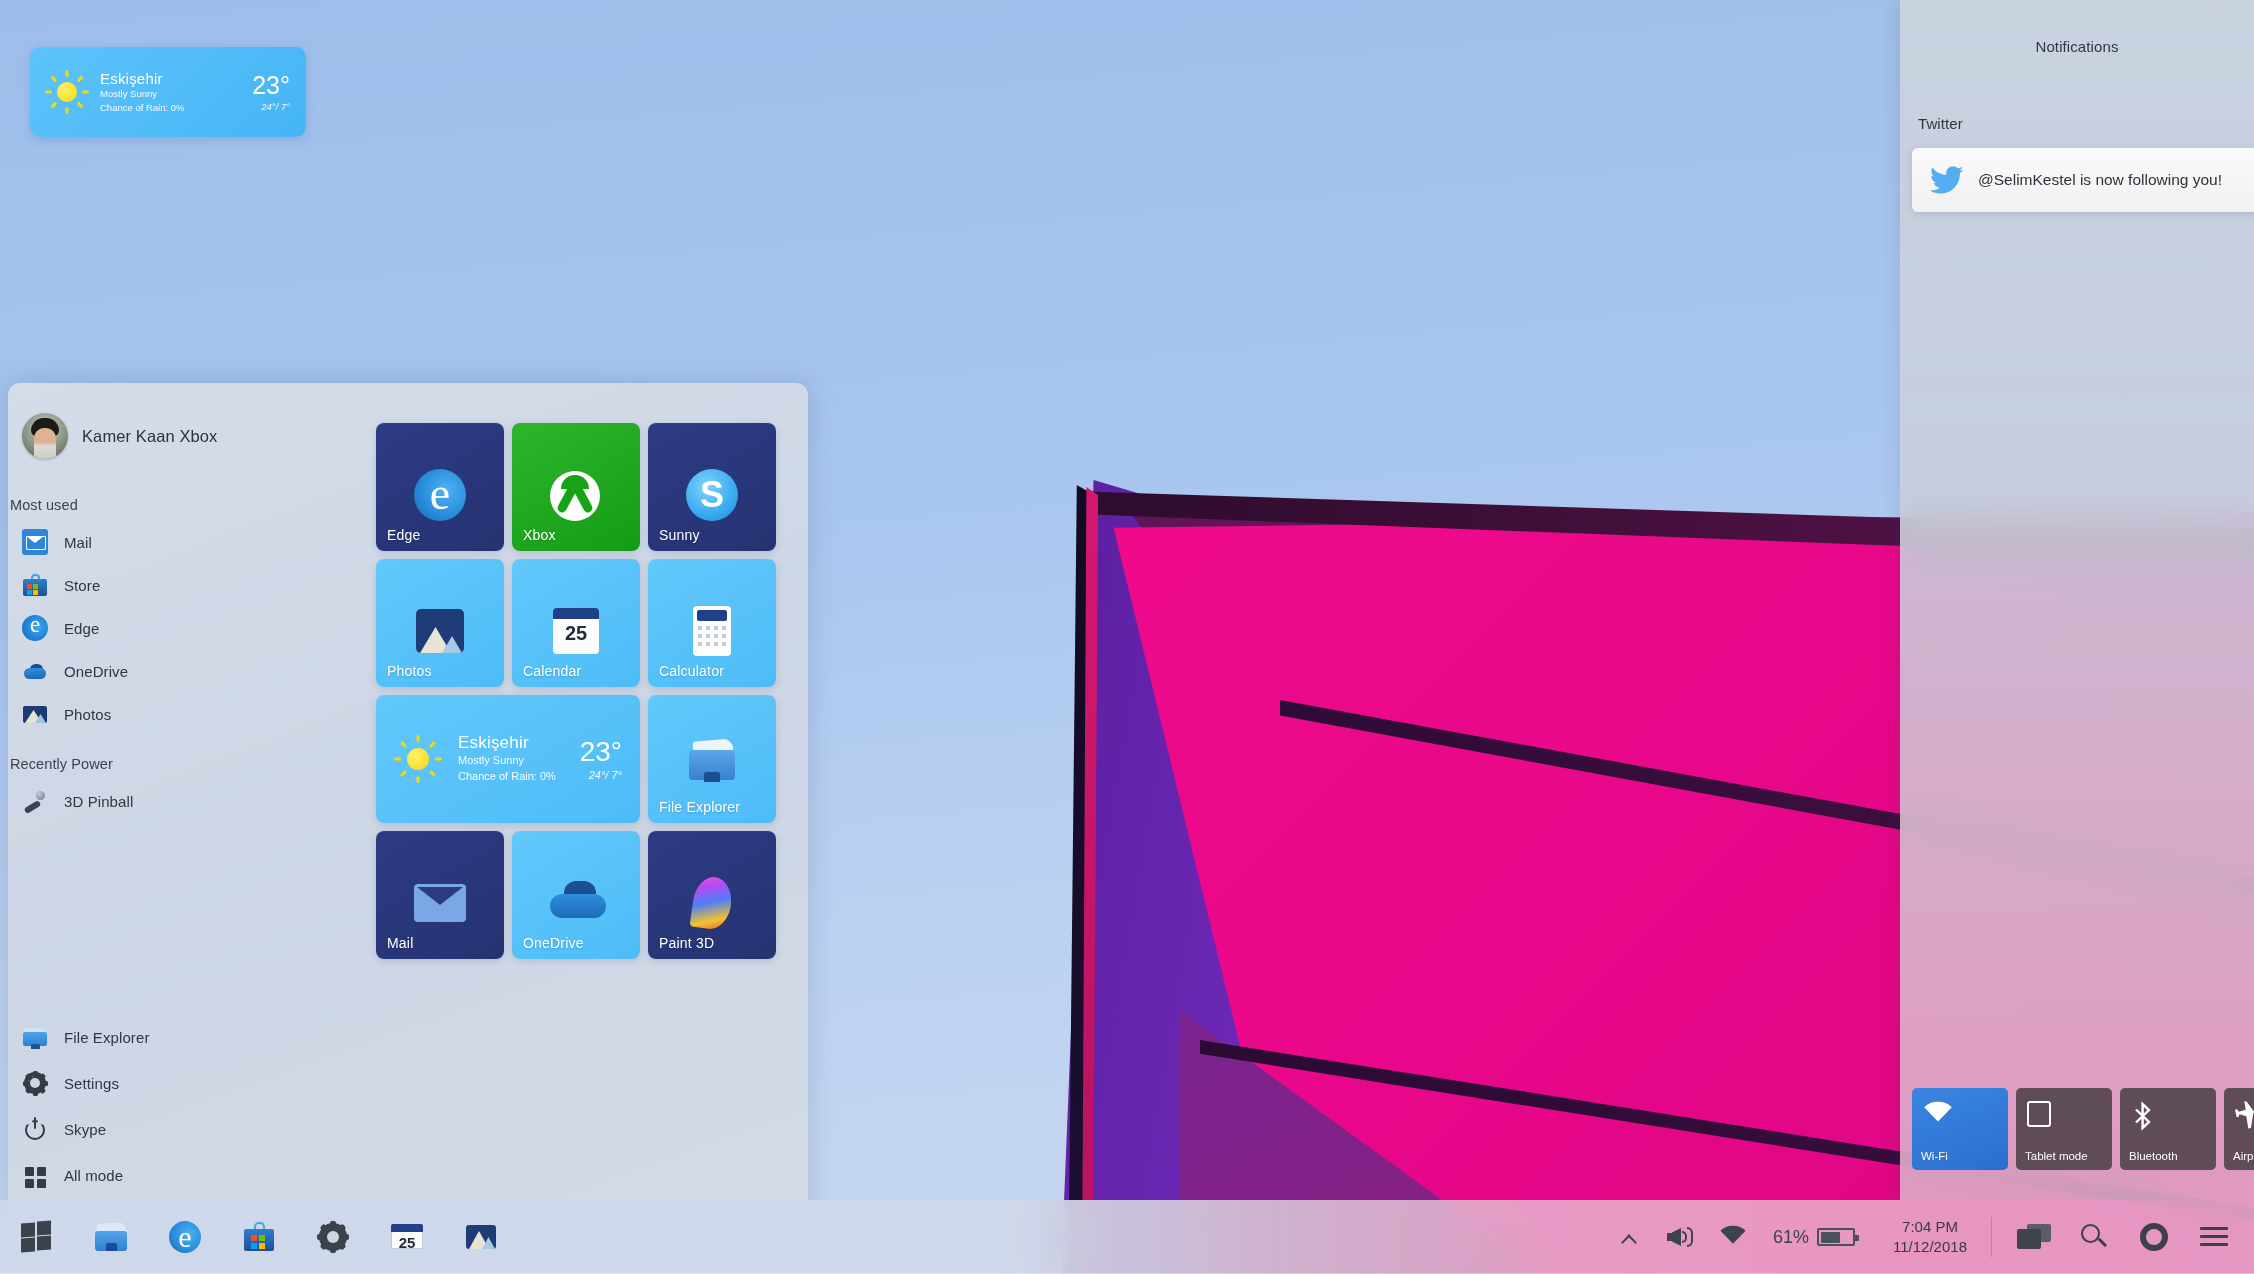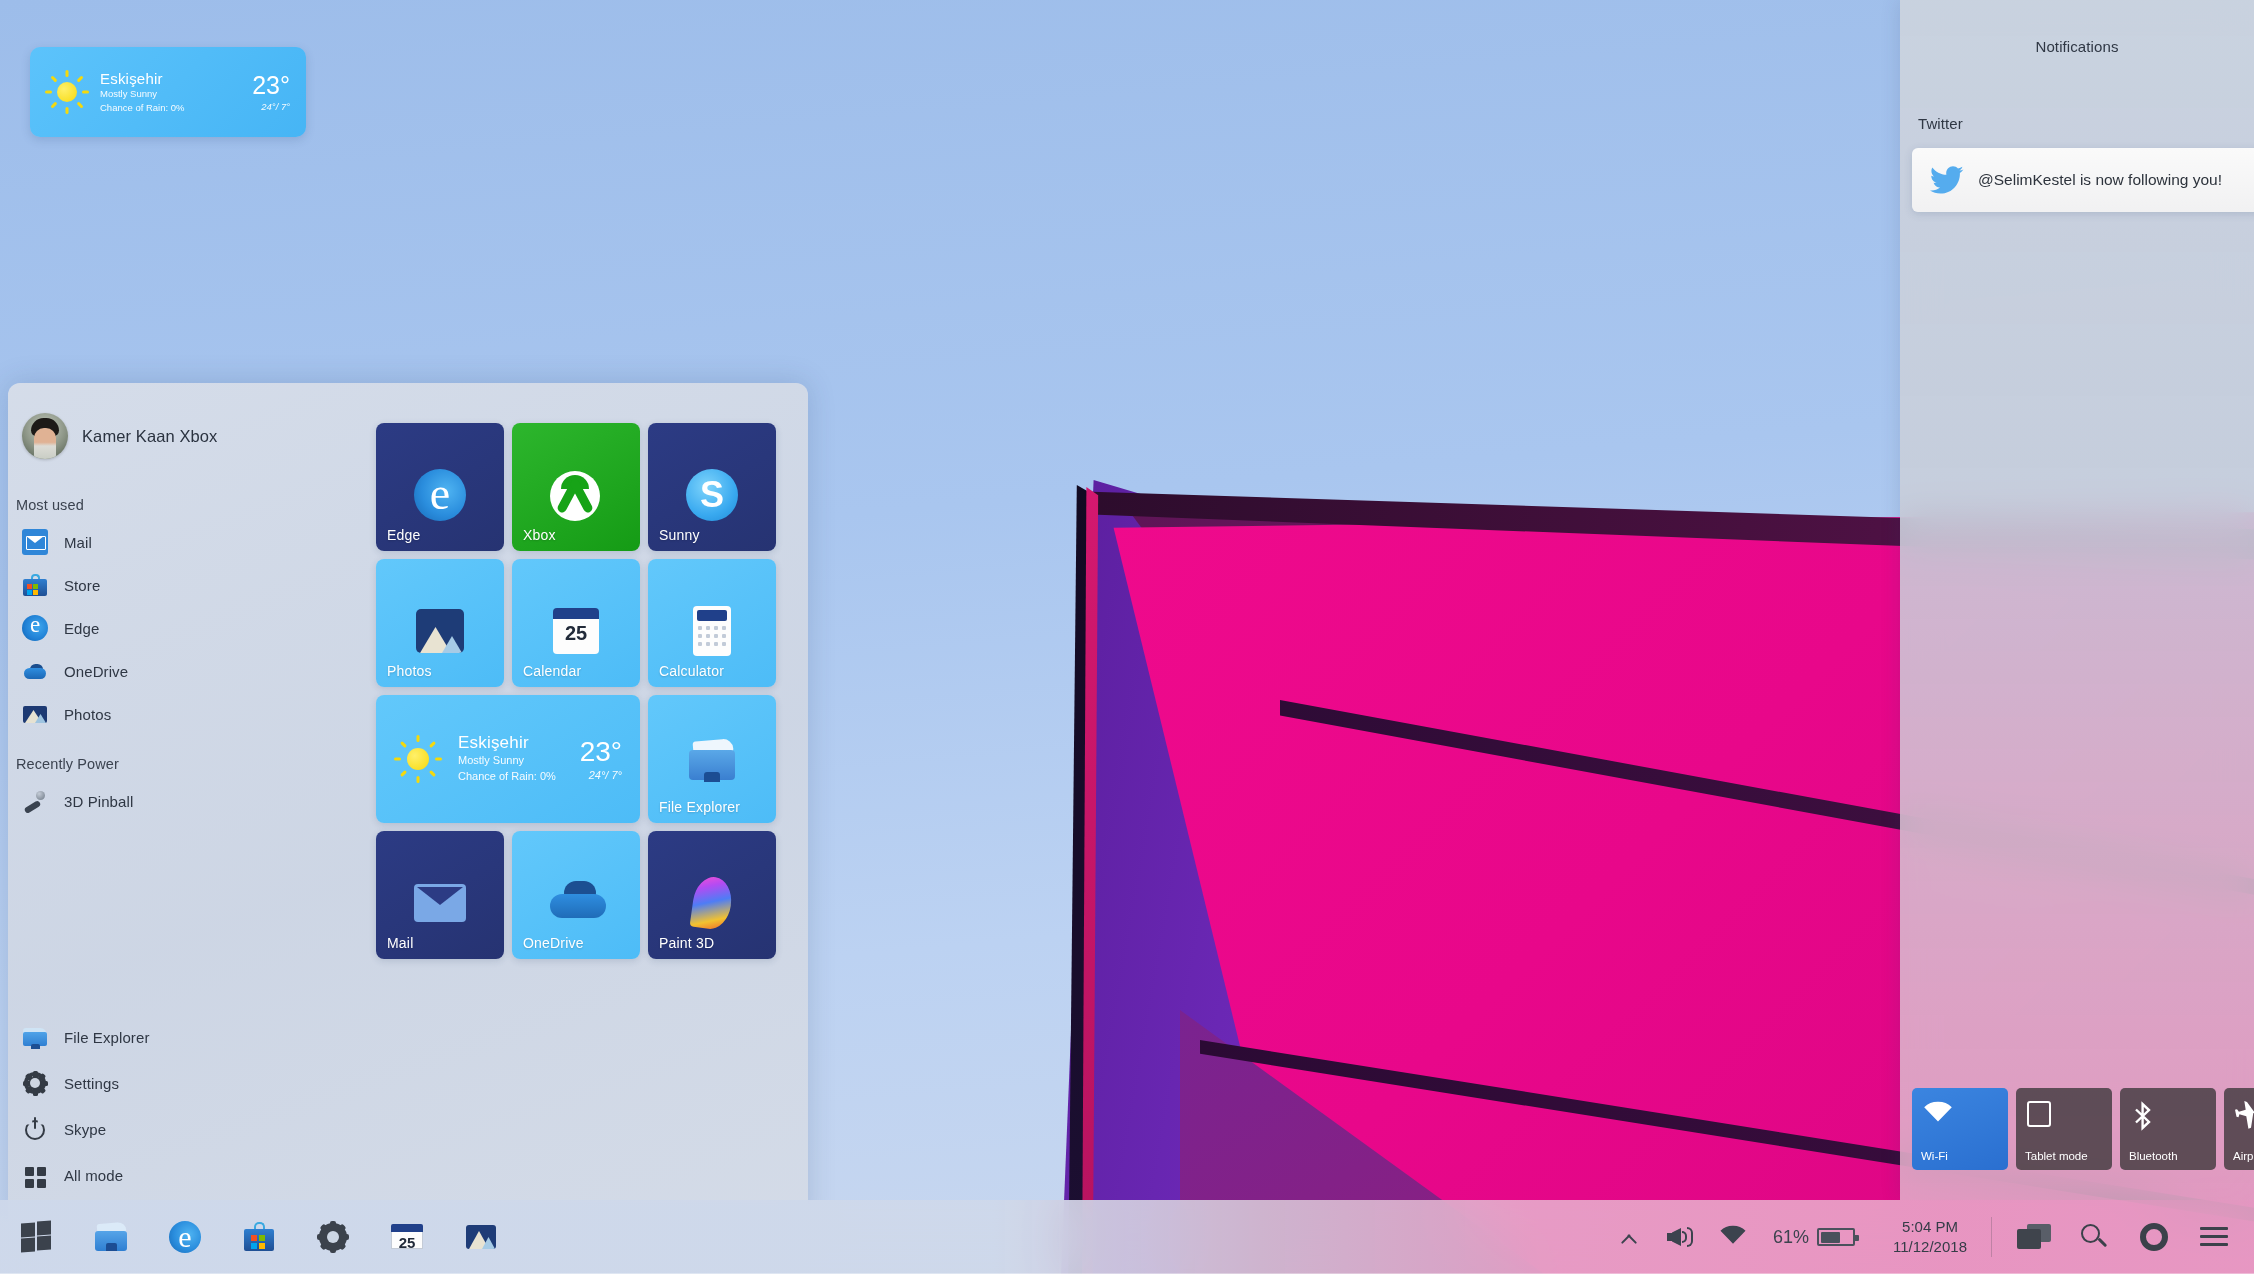--- a/index.html
+++ b/index.html
@@ -129,21 +129,21 @@
     background: #1d1a17; border-radius: 14px 14px 6px 6px;
   }
   #avatar::after { 
     content: ""; position: absolute; left: 12px; top: 15px; width: 22px; height: 31px;
     background: linear-gradient(180deg, #e0b294 0%, #e0b294 46%, #dcdcd6 58%, #c9cdc4 100%);
     border-radius: 10px 10px 4px 4px;
   }
   #user-name { margin-left: 14px; font-size: 16.5px; color: #2b3340; letter-spacing: .1px; }
 
   .section-head {
-    font-size: 14.5px; color: #3b4350; padding: 0 0 0 8px;
+    font-size: 14.5px; color: #3b4350; padding: 0 0 0 2px;
     margin-bottom: 14px; letter-spacing: .1px;
   }
   .app-item {
     display: flex; align-items: center; height: 30px;
     padding-left: 14px; margin-bottom: 13px; cursor: default;
   }
   .app-item .label { margin-left: 16px; font-size: 15px; color: #2f3744; letter-spacing: .1px; }
   .app-ico { width: 26px; height: 26px; flex: 0 0 26px; position: relative; }
   #start-left .spacer { flex: 1; }
   #start-bottom { padding-top: 6px; }
@@ -844,21 +844,21 @@
     </div>
 
     <div style="display:flex;align-items:center;margin-left:14px">
       <div id="battery-pct">61%</div>
       <div id="battery-ico">
           <div class="fill"></div>
         </div>
     </div>
 
     <div id="clock">
-      <div class="time">5:04 PM</div>
+      <div class="time">7:04 PM</div>
       <div class="date">11/12/2018</div>
     </div>
   </div>
 
   <div id="tb-right">
     <div id="tb-sep"></div>
 
     <div class="tray-btn" style="width:60px">
       <div style="position:relative;width:34px;height:26px">
         <div class="sh" style="left:10px;top:0;width:24px;height:18px;background:#595e68;border-radius:2px"></div>

